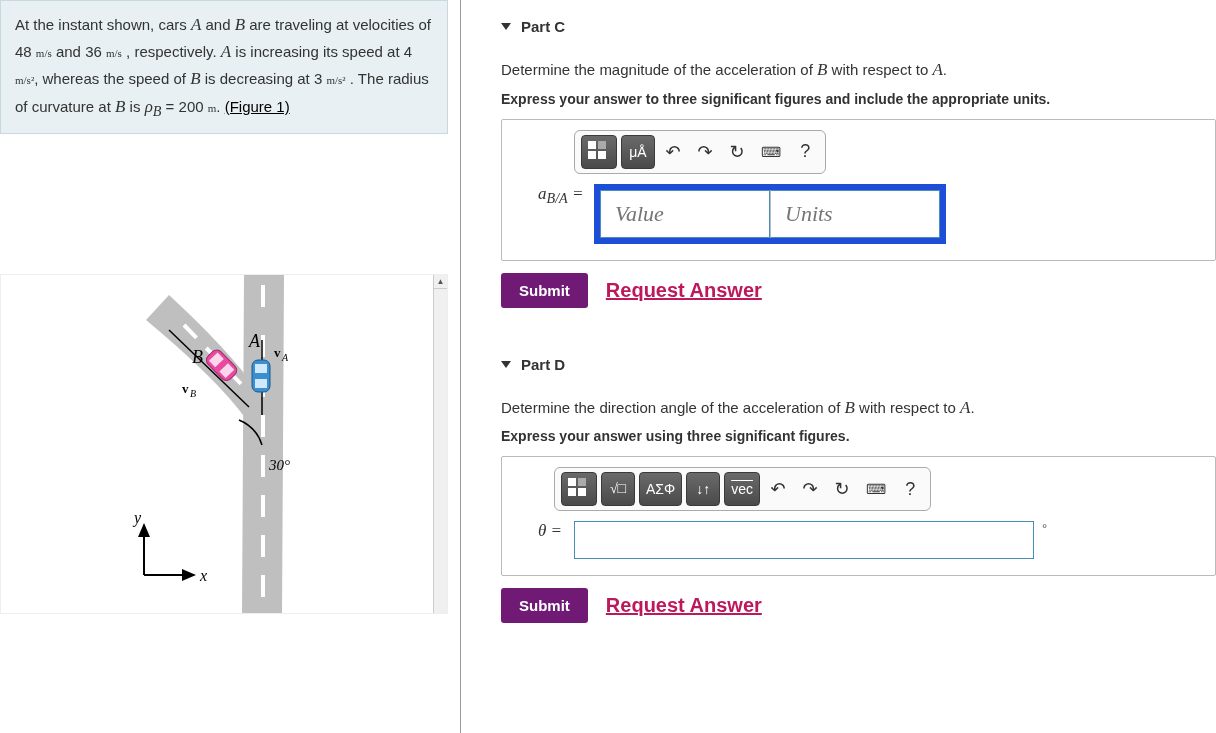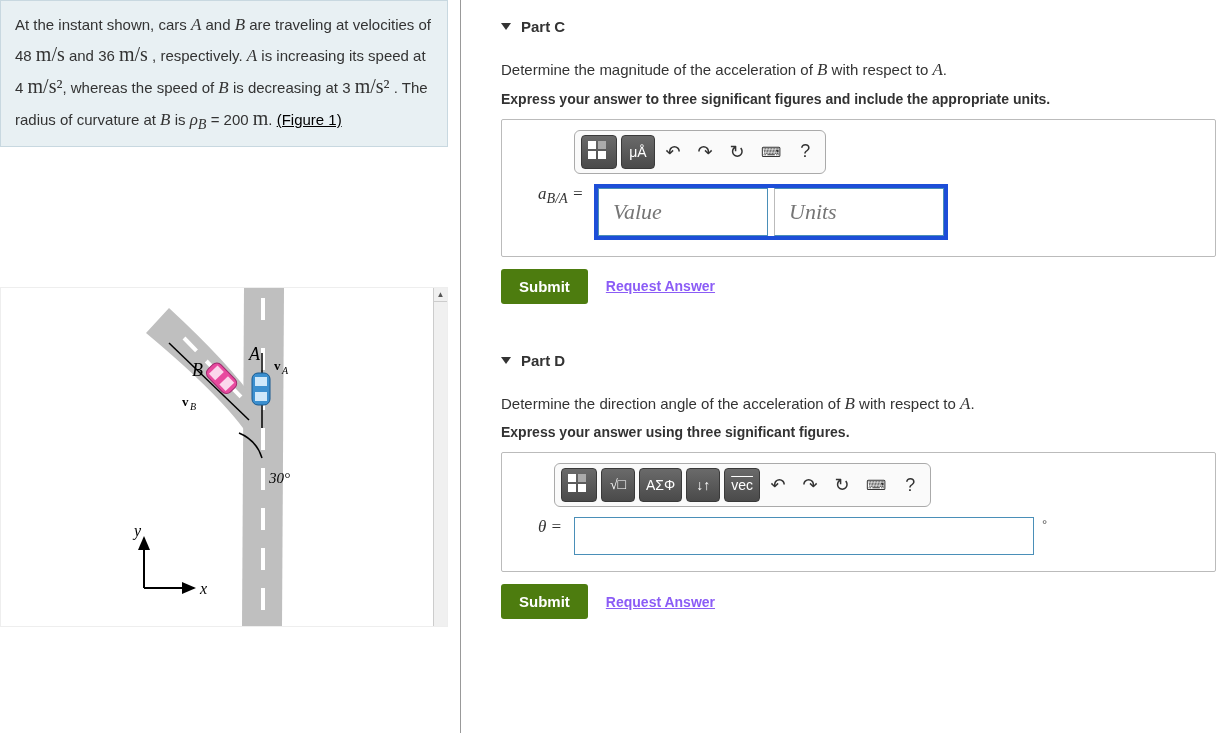--- a/index.html
+++ b/index.html
@@ -27,21 +27,21 @@
     }
     .problem-statement {
       background: #e8f0f3;
       border: 1px solid #c8d8e0;
       padding: 10px 14px;
       font-size: 15px;
       line-height: 1.6;
       margin-bottom: 20px;
     }
     .problem-statement .mathvar { font-family: 'Times New Roman', serif; font-style: italic; font-size: 17px; }
-    .problem-statement .unit { font-family: 'Times New Roman', serif; font-size: 20px; }
+    .problem-statement .unit { font-family: 'Times New Roman', serif; font-size: 11px; }
     .problem-statement .link { color: #000000; text-decoration: underline; cursor: pointer; }
 
     .figure-section { margin-top: 140px; }
     .figure-title { font-size: 20px; font-weight: bold; color: #333; }
     .figure-header { display: flex; justify-content: space-between; align-items: center; border-bottom: 1px solid #ddd; padding-bottom: 6px; margin-bottom: 8px;}
     .figure-pager { display: flex; align-items: center; gap: 8px; color: #666; font-size: 14px; }
     .pager-btn {
       width: 22px; height: 22px; border-radius: 10px; border: 1px solid #ccc;
       background: #fff; display: flex; align-items: center; justify-content: center;
       color: #888; cursor: pointer;
@@ -101,40 +101,40 @@
     }
     .formula-grid {
       display: grid; grid-template-columns: 8px 8px; grid-template-rows: 8px 8px; gap: 2px;
       width: 22px; height:22px;
     }
     .formula-grid .cell { background: #aaa; }
     .formula-grid .on { background:#fff; }
 
     .input-row { display: flex; align-items: flex-start; gap: 8px; margin-left: 24px;}
     .var-label { font-family:'Times New Roman', serif; font-style: italic; font-size: 17px; min-width: 48px; white-space:nowrap;}
-    .dual-input { display:flex; border:4px solid #1d4ed8;gap:6px; }
+    .dual-input { display:flex; border:6px solid #1d4ed8; }
     .val-input {
       border: 1px solid #4a8fb8; padding: 10px 14px; font-family:'Times New Roman', serif;
       font-style: italic; font-size: 22px; color:#888; outline:none; width: 170px;
     }
     .unit-input {
       border: 1px solid #4a8fb8; border-left: 1px solid #bbb; padding: 10px 14px; font-family:'Times New Roman', serif;
       font-style: italic; font-size: 22px; color:#a21caf; outline:none; width: 170px;
     }
     .wide-input {
       border: 1px solid #4a8fb8; padding: 10px 12px; width: 460px; height: 38px; outline:none;
     }
     .deg-symbol { font-size: 13px; vertical-align: top; color:#555; }
 
     .actions { display: flex; align-items:center; gap: 18px; margin-top: 8px;}
     .submit-btn {
-      background: #4d7c0f; color: #fff; border: none; padding: 9px 18px;
+      background: #701a75; color: #fff; border: none; padding: 9px 18px;
       font-size: 15px; font-weight: bold; border-radius: 3px; cursor: pointer;
     }
-    .link-action { color:#8b5cf6; font-weight:bold; text-decoration: underline; font-size: 14px; cursor:pointer; }
+    .link-action { color:#be185d; font-weight:bold; text-decoration: underline; font-size: 20px; cursor:pointer; }
   </style>
 </head>
 <body>
 
 <div class="left-pane">
   <div class="problem-statement">
     <span>At the instant shown, cars </span><span class="mathvar">A</span><span> and </span><span class="mathvar">B</span><span> are traveling at velocities of 48 </span><span class="unit">m/s</span><span> and 36 </span><span class="unit">m/s</span><span> , respectively. </span><span class="mathvar">A</span><span> is increasing its speed at 4 </span><span class="unit">m/s²</span><span>, whereas the speed of </span><span class="mathvar">B</span><span> is decreasing at 3 </span><span class="unit">m/s²</span><span> . The radius of curvature at </span><span class="mathvar">B</span><span> is </span><span class="mathvar">ρ<sub>B</sub></span><span> = 200 </span><span class="unit">m</span><span>. </span><span class="link">(Figure 1)</span>
   </div>
 
   <div class="figure-section">

